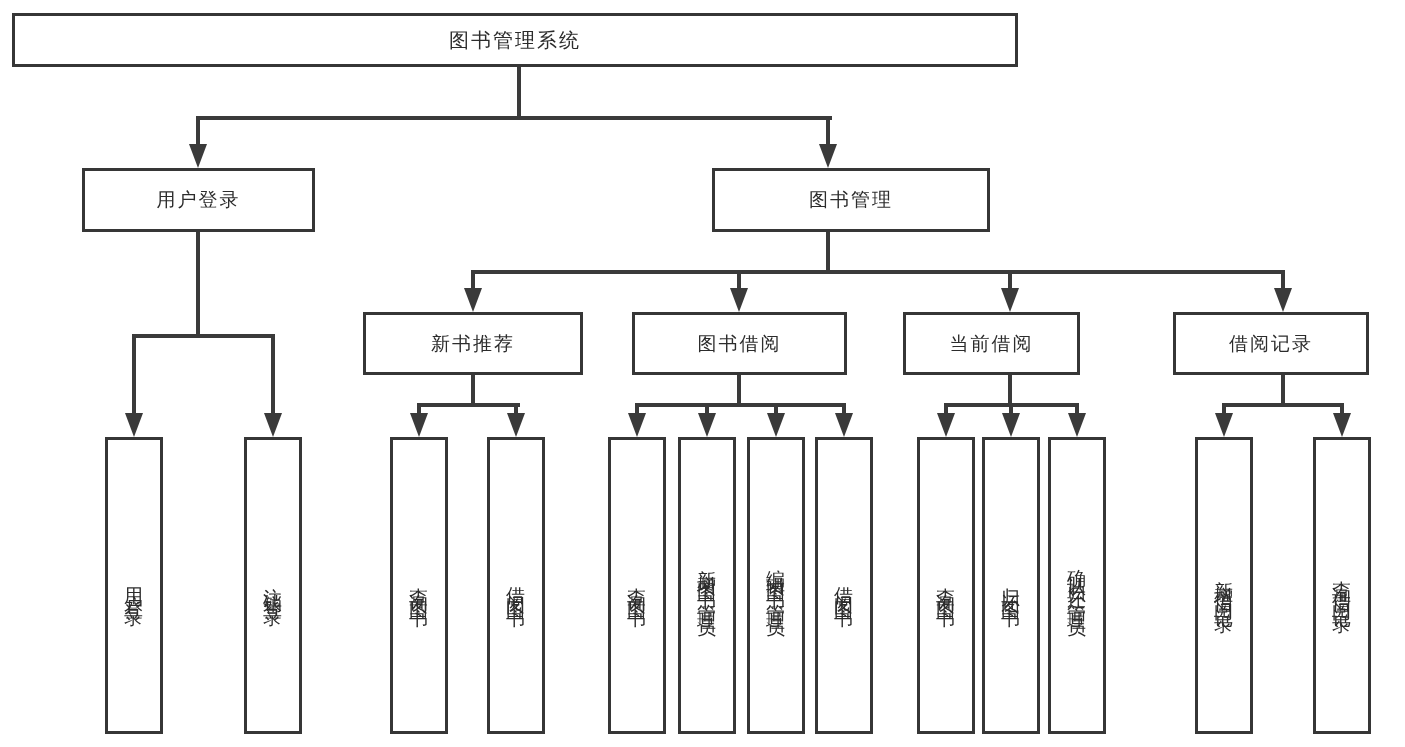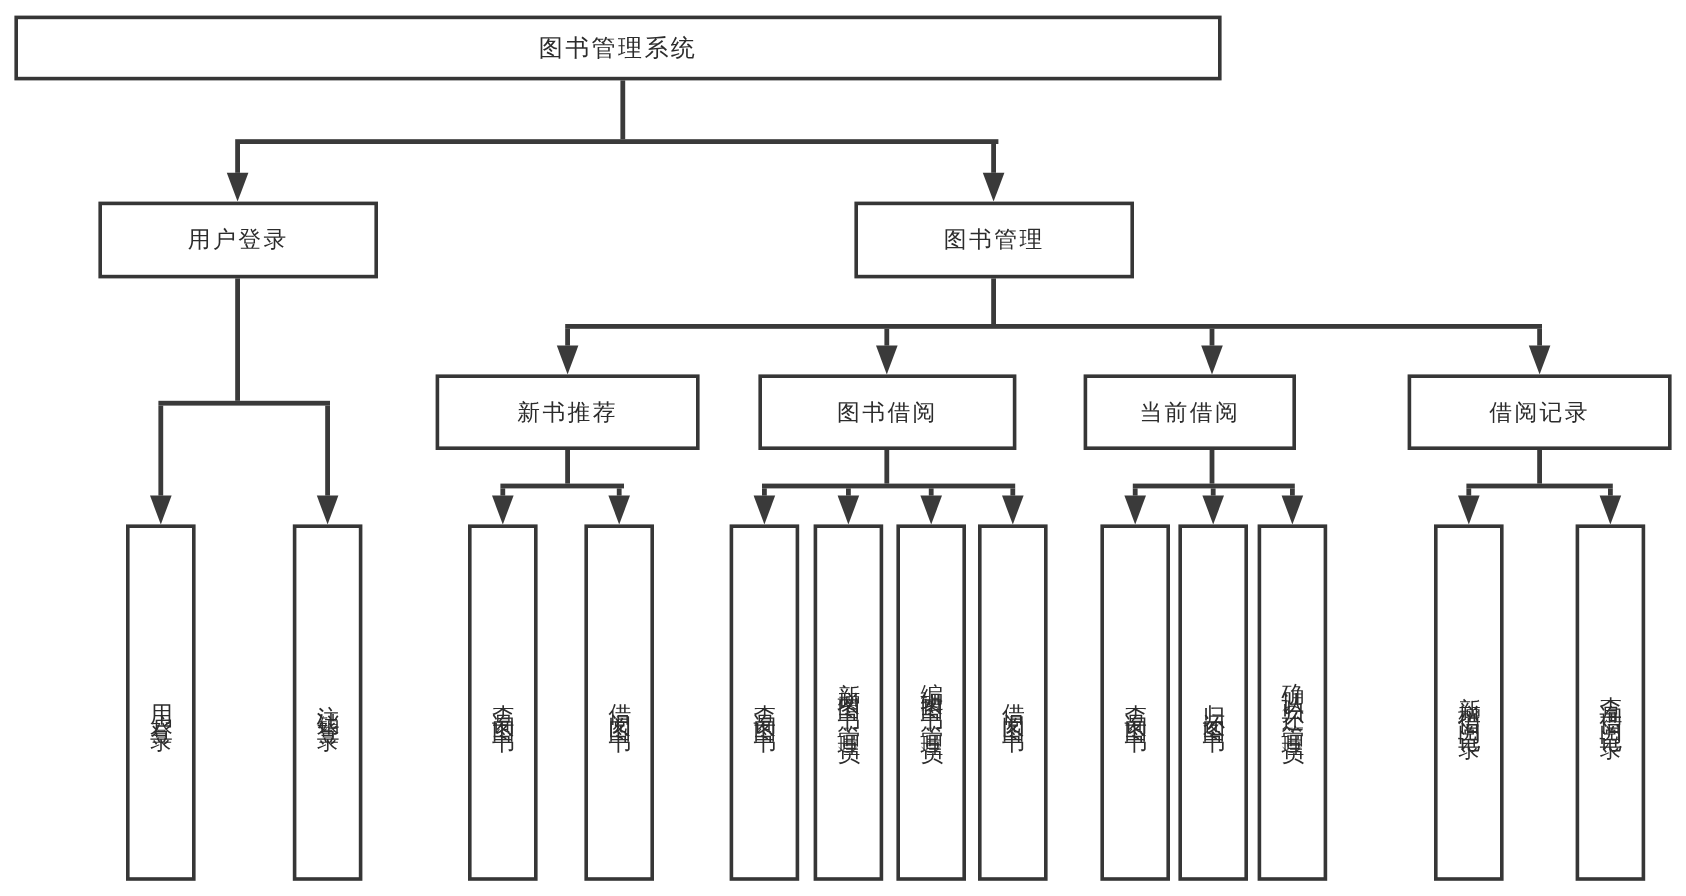--- a/index.html
+++ b/index.html
@@ -46,21 +46,21 @@
   <div class="vline" style="left:517px;top:67px;height:49px"></div>
   <div class="hline" style="left:196px;top:116px;width:636px"></div>
   <div class="vline" style="left:196px;top:120px;height:24px"></div>
   <div class="arrow" style="left:189px;top:144px"></div>
   <div class="vline" style="left:826px;top:120px;height:24px"></div>
   <div class="arrow" style="left:819px;top:144px"></div>
 
   <div class="box" style="left:82px;top:168px;width:233px;height:64px">
     <span>用户登录</span>
   </div>
-  <div class="box" style="left:712px;top:168px;width:233px;height:64px">
+  <div class="box" style="left:712px;top:168px;width:278px;height:64px">
     <span>图书管理</span>
   </div>
 
   <div class="vline" style="left:196px;top:232px;height:102px"></div>
   <div class="hline" style="left:132px;top:334px;width:143px"></div>
   <div class="vline" style="left:132px;top:338px;height:75px"></div>
   <div class="arrow" style="left:125px;top:413px"></div>
   <div class="vline" style="left:271px;top:338px;height:75px"></div>
   <div class="arrow" style="left:264px;top:413px"></div>
 
@@ -77,21 +77,21 @@
 
   <div class="box" style="left:363px;top:312px;width:220px;height:63px">
     <span>新书推荐</span>
   </div>
   <div class="box" style="left:632px;top:312px;width:215px;height:63px">
     <span>图书借阅</span>
   </div>
   <div class="box" style="left:903px;top:312px;width:177px;height:63px">
     <span>当前借阅</span>
   </div>
-  <div class="box" style="left:1173px;top:312px;width:220px;height:63px">
+  <div class="box" style="left:1173px;top:312px;width:196px;height:63px">
     <span>借阅记录</span>
   </div>
 
   <div class="vline" style="left:471px;top:375px;height:28px"></div>
   <div class="hline" style="left:417px;top:403px;width:103px"></div>
   <div class="vline" style="left:417px;top:407px;height:6px"></div>
   <div class="arrow" style="left:410px;top:413px"></div>
   <div class="vline" style="left:514px;top:407px;height:6px"></div>
   <div class="arrow" style="left:507px;top:413px"></div>
 

